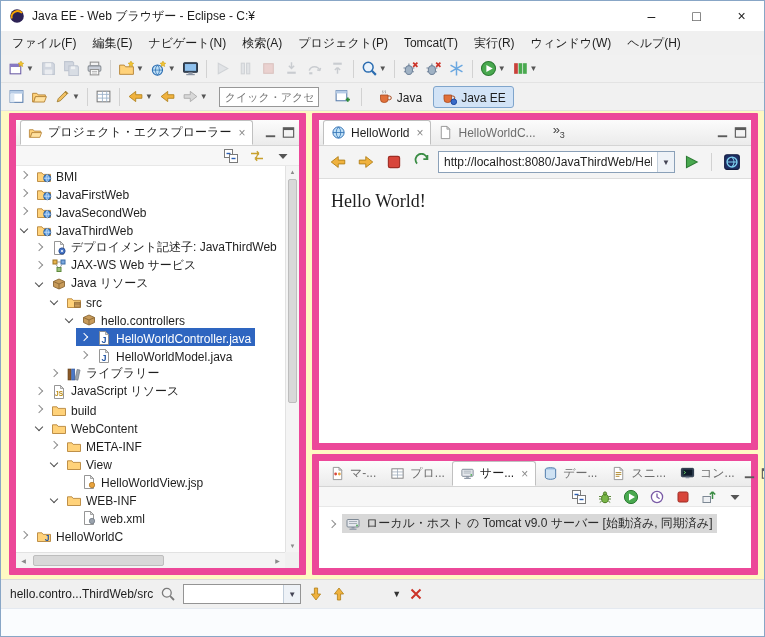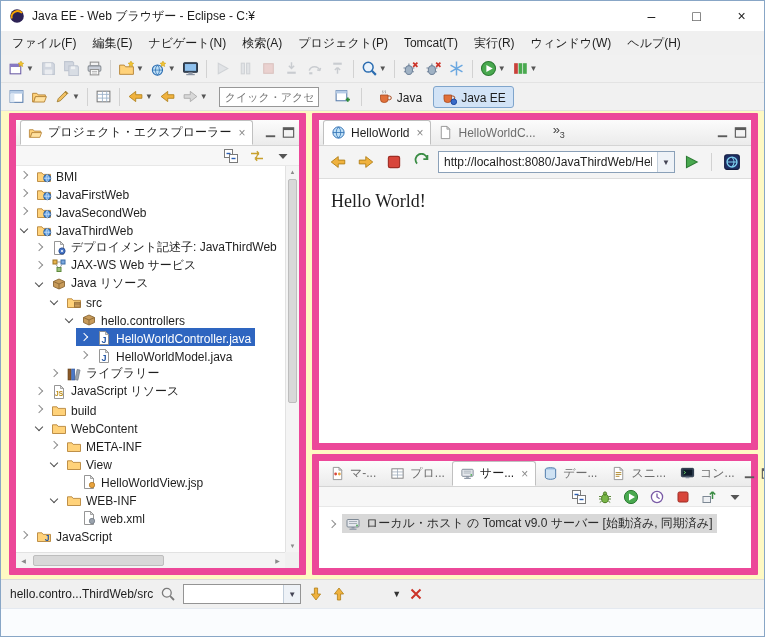--- a/index.html
+++ b/index.html
@@ -754,21 +754,21 @@
           <span class="titem">
             <span class="chevbox">
               <span class="chev"></span>
             </span>
             <span class="ic">
               <svg viewBox="0 0 16 16" xmlns="http://www.w3.org/2000/svg">
                 <path d="M1.5 4.8h4.4l1.2 1.6h7.4v7.1H1.5z" fill="#ffd27a" stroke="#b8863b" stroke-width="0.9"></path>
                 <text x="11" y="13.4" font-size="8.5" font-weight="bold" fill="#2456a4" text-anchor="middle" font-family="sans-serif">J</text>
               </svg>
             </span>
-            <span class="tlabel">JavaScript</span>
+            <span class="tlabel">HelloWorldC</span>
           </span>
         </div>
       </div>
     <div class="vscroll">
       <span class="sarr" style="top:0">▲</span>
       <div class="vthumb"></div>
       <span class="sarr" style="bottom:0">▼</span>
     </div>
     <div class="hscroll">
       <span class="hbtn">◀</span>

